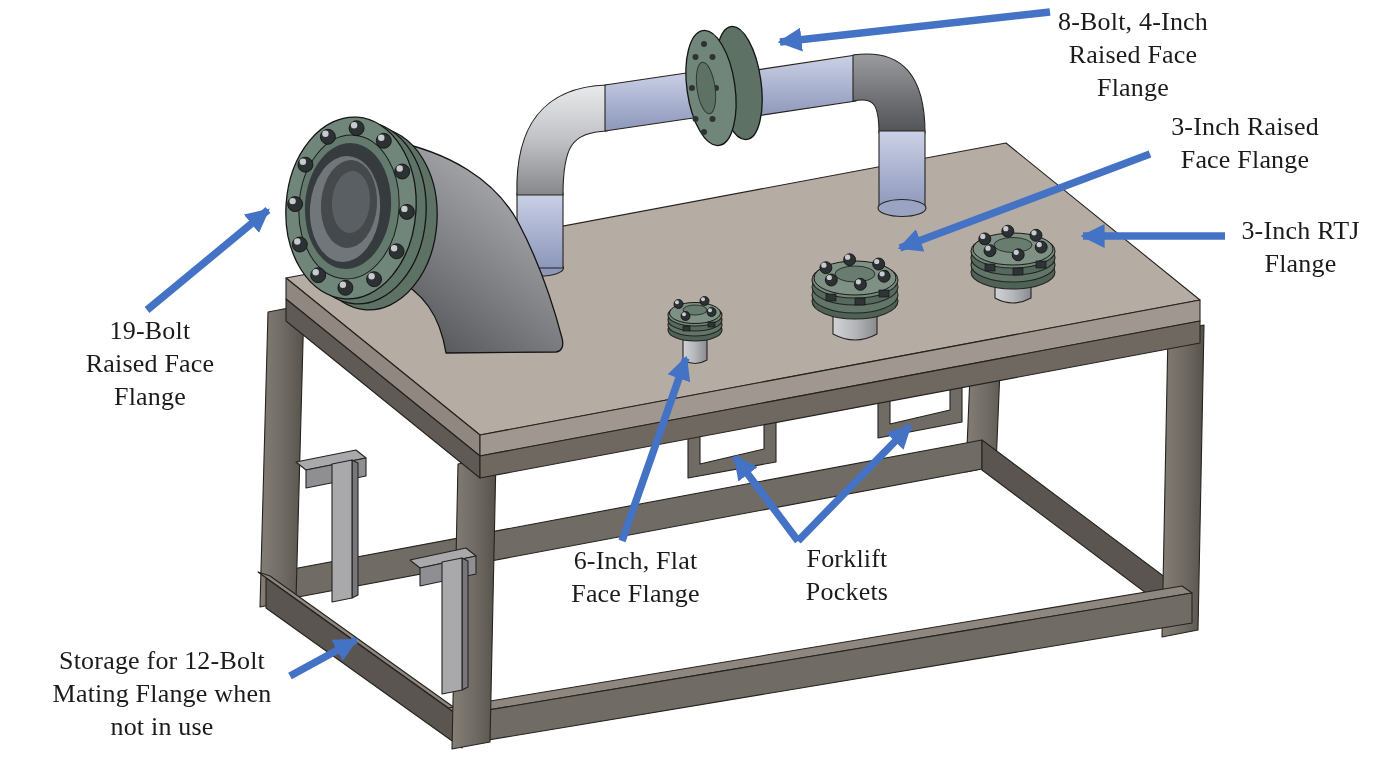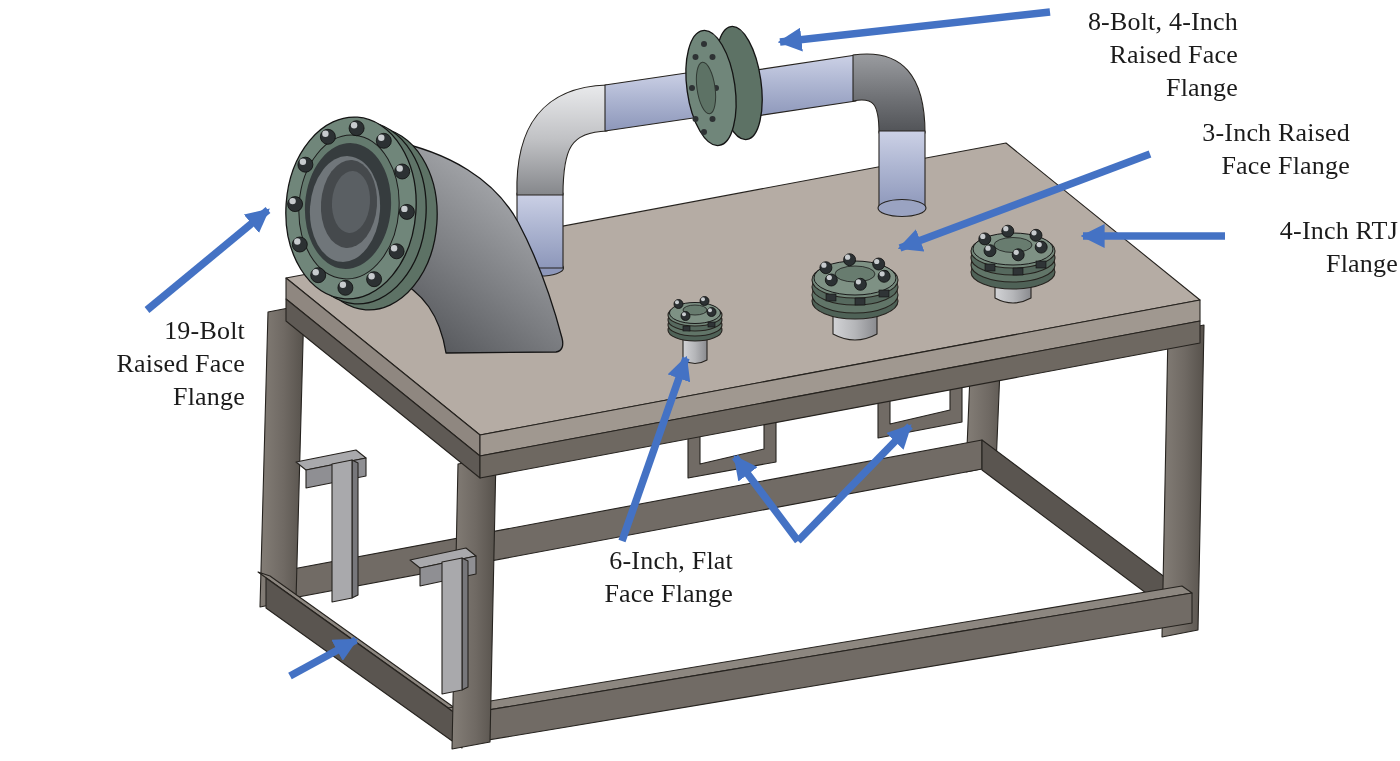--- a/index.html
+++ b/index.html
@@ -9,21 +9,21 @@
     font-family:"Liberation Serif", serif;
     overflow:hidden;
   }
   .stage{position:relative;width:1400px;height:761px;background:var(--background,#ffffff);}
   .stage svg{position:absolute;left:0;top:0;}
   .callout{
     position:absolute;
     font-size:26px;
     line-height:33px;
     color:var(--text,#1b1b1b);
-    text-align:right;
+    text-align:center;
     white-space:pre-line;
     letter-spacing:0.2px;
   }
   
   .c-top{fill:var(--tabletop,#b5aca4);}
   .c-edgeL{fill:#8f8780;}
   .c-edgeR{fill:#a09890;}
   .c-apronL{fill:#5f5a55;}
   .c-apronR{fill:#6e6861;}
   .c-frame{fill:var(--frame,#716b65);}
@@ -339,23 +339,28 @@
     <line class="arrow" x1="622" y1="541" x2="686" y2="358" marker-end="url(#ah)"></line>
     <line class="arrow" x1="798" y1="541" x2="735" y2="457" marker-end="url(#ah)"></line>
     <line class="arrow" x1="798" y1="541" x2="910" y2="426" marker-end="url(#ah)"></line>
     <line class="arrow" x1="290" y1="676" x2="356" y2="640" marker-end="url(#ah)"></line>
   </g>
 </svg>
 
 <div class="callout" style="left:1028px;top:5px;width:210px;">8-Bolt, 4-Inch
 Raised Face
 Flange</div>
-<div class="callout" style="left:1140px;top:116px;width:210px;">3-Inch Raised
+<div class="callout" style="left:1140px;top:110px;width:210px;">3-Inch Raised
 Face Flange</div>
-<div class="callout" style="left:1203px;top:214px;width:195px;">4-Inch RTJ
+<div class="callout" style="left:1203px;top:214px;width:195px;">3-Inch RTJ
 Flange</div>
 <div class="callout" style="left:55px;top:314px;width:190px;">19-Bolt
 Raised Face
 Flange</div>
 <div class="callout" style="left:538px;top:544px;width:195px;">6-Inch, Flat
 Face Flange</div>
+<div class="callout" style="left:752px;top:542px;width:190px;">Forklift
+Pockets</div>
+<div class="callout" style="left:28px;top:644px;width:268px;">Storage for 12-Bolt
+Mating Flange when
+not in use</div>
 
 </div>
 
 </body></html>

